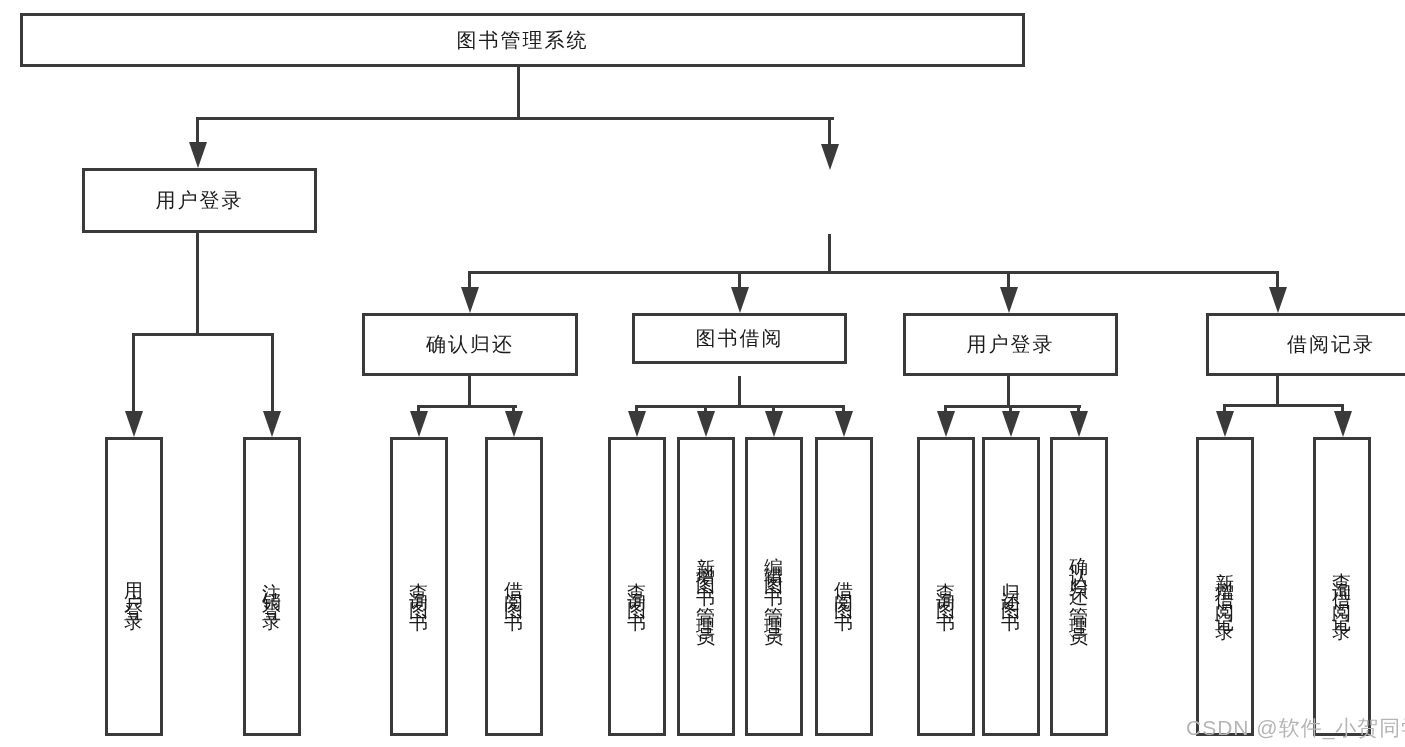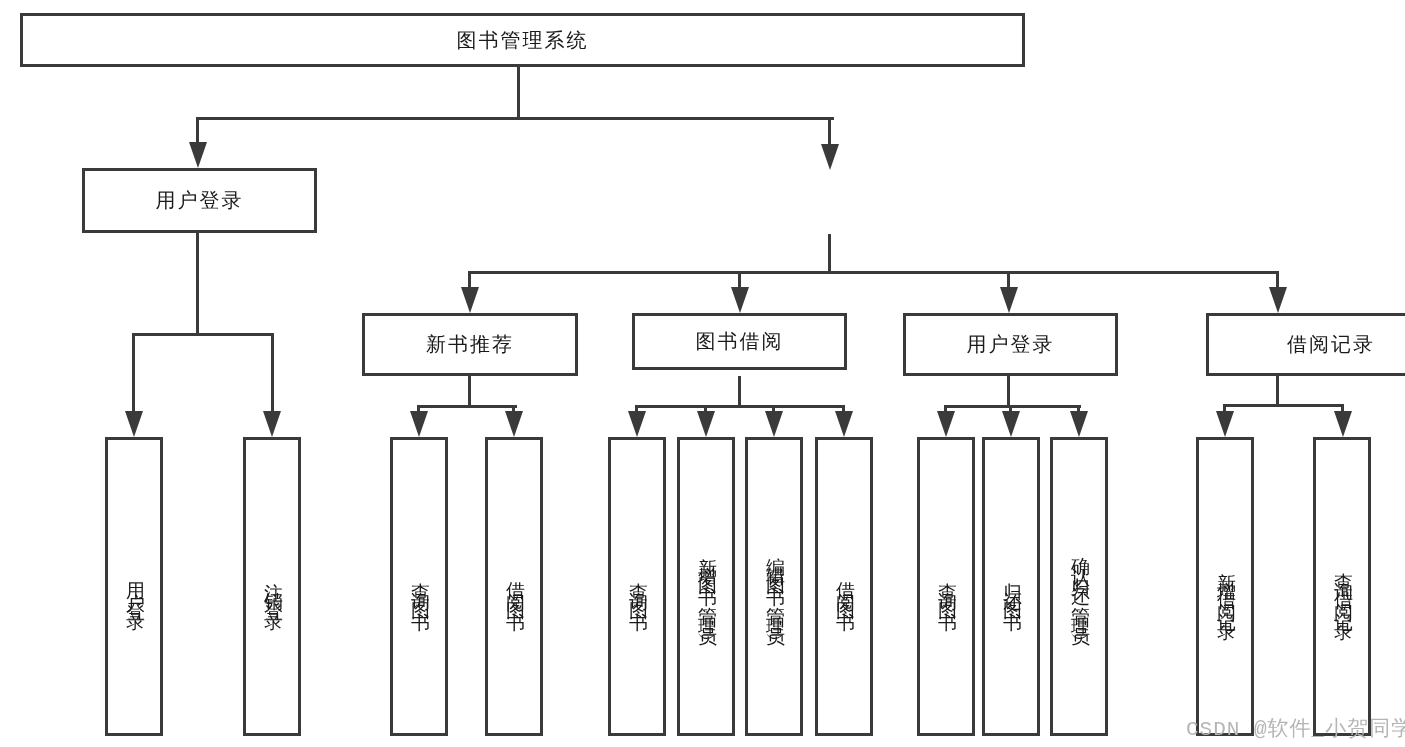--- a/index.html
+++ b/index.html
@@ -4,21 +4,21 @@
 <style>
   :root{
     --line:#3a3a3a;
     --text:#1a1a1a;
     --watermark:#b5b5b5;
     --background:#ffffff;
   }
   html,body{margin:0;padding:0;background:var(--background);}
   .stage{
     position:relative;width:1405px;height:747px;background:var(--background);
-    font-family:Liberation Mono, monospace;color:var(--text);
+    font-family:Liberation Sans, sans-serif;color:var(--text);
     overflow:hidden;
   }
   .node{
     position:absolute;box-sizing:border-box;background:var(--background);
     border:3px solid var(--line);display:flex;align-items:center;justify-content:center;
     color:var(--text);
   }
   .hbox{font-size:20px;letter-spacing:2px;white-space:nowrap;}
   .vbox{
     width:58px;top:437px;height:299px;
@@ -38,22 +38,22 @@
 </style>
 </head>
 <body>
 
 <div class="stage">
 
   <div class="node hbox" style="left:20px;top:13px;width:1005px;height:54px;">图书管理系统</div>
 
   <div class="node hbox" style="left:82px;top:168px;width:235px;height:65px;">用户登录</div>
 
-  <div class="node hbox" style="left:362px;top:313px;width:216px;height:63px;">新书推荐</div>
-  <div class="node hbox" style="left:632px;top:313px;width:215px;height:57px;">图书借阅</div>
+  <div class="node hbox" style="left:362px;top:313px;width:216px;height:63px;">确认归还</div>
+  <div class="node hbox" style="left:632px;top:313px;width:215px;height:51px;">图书借阅</div>
   <div class="node hbox" style="left:903px;top:313px;width:215px;height:63px;">用户登录</div>
   <div class="node hbox" style="left:1206px;top:313px;width:250px;height:63px;">借阅记录</div>
 
   <div class="node vbox" style="left:105px;">用户登录</div>
   <div class="node vbox" style="left:243px;">注销登录</div>
   <div class="node vbox" style="left:390px;">查询图书</div>
   <div class="node vbox" style="left:485px;">借阅图书</div>
   <div class="node vbox" style="left:608px;">查询图书</div>
   <div class="node vbox" style="left:677px;">新增图书（管理员）</div>
   <div class="node vbox" style="left:745px;">编辑图书（管理员）</div>

